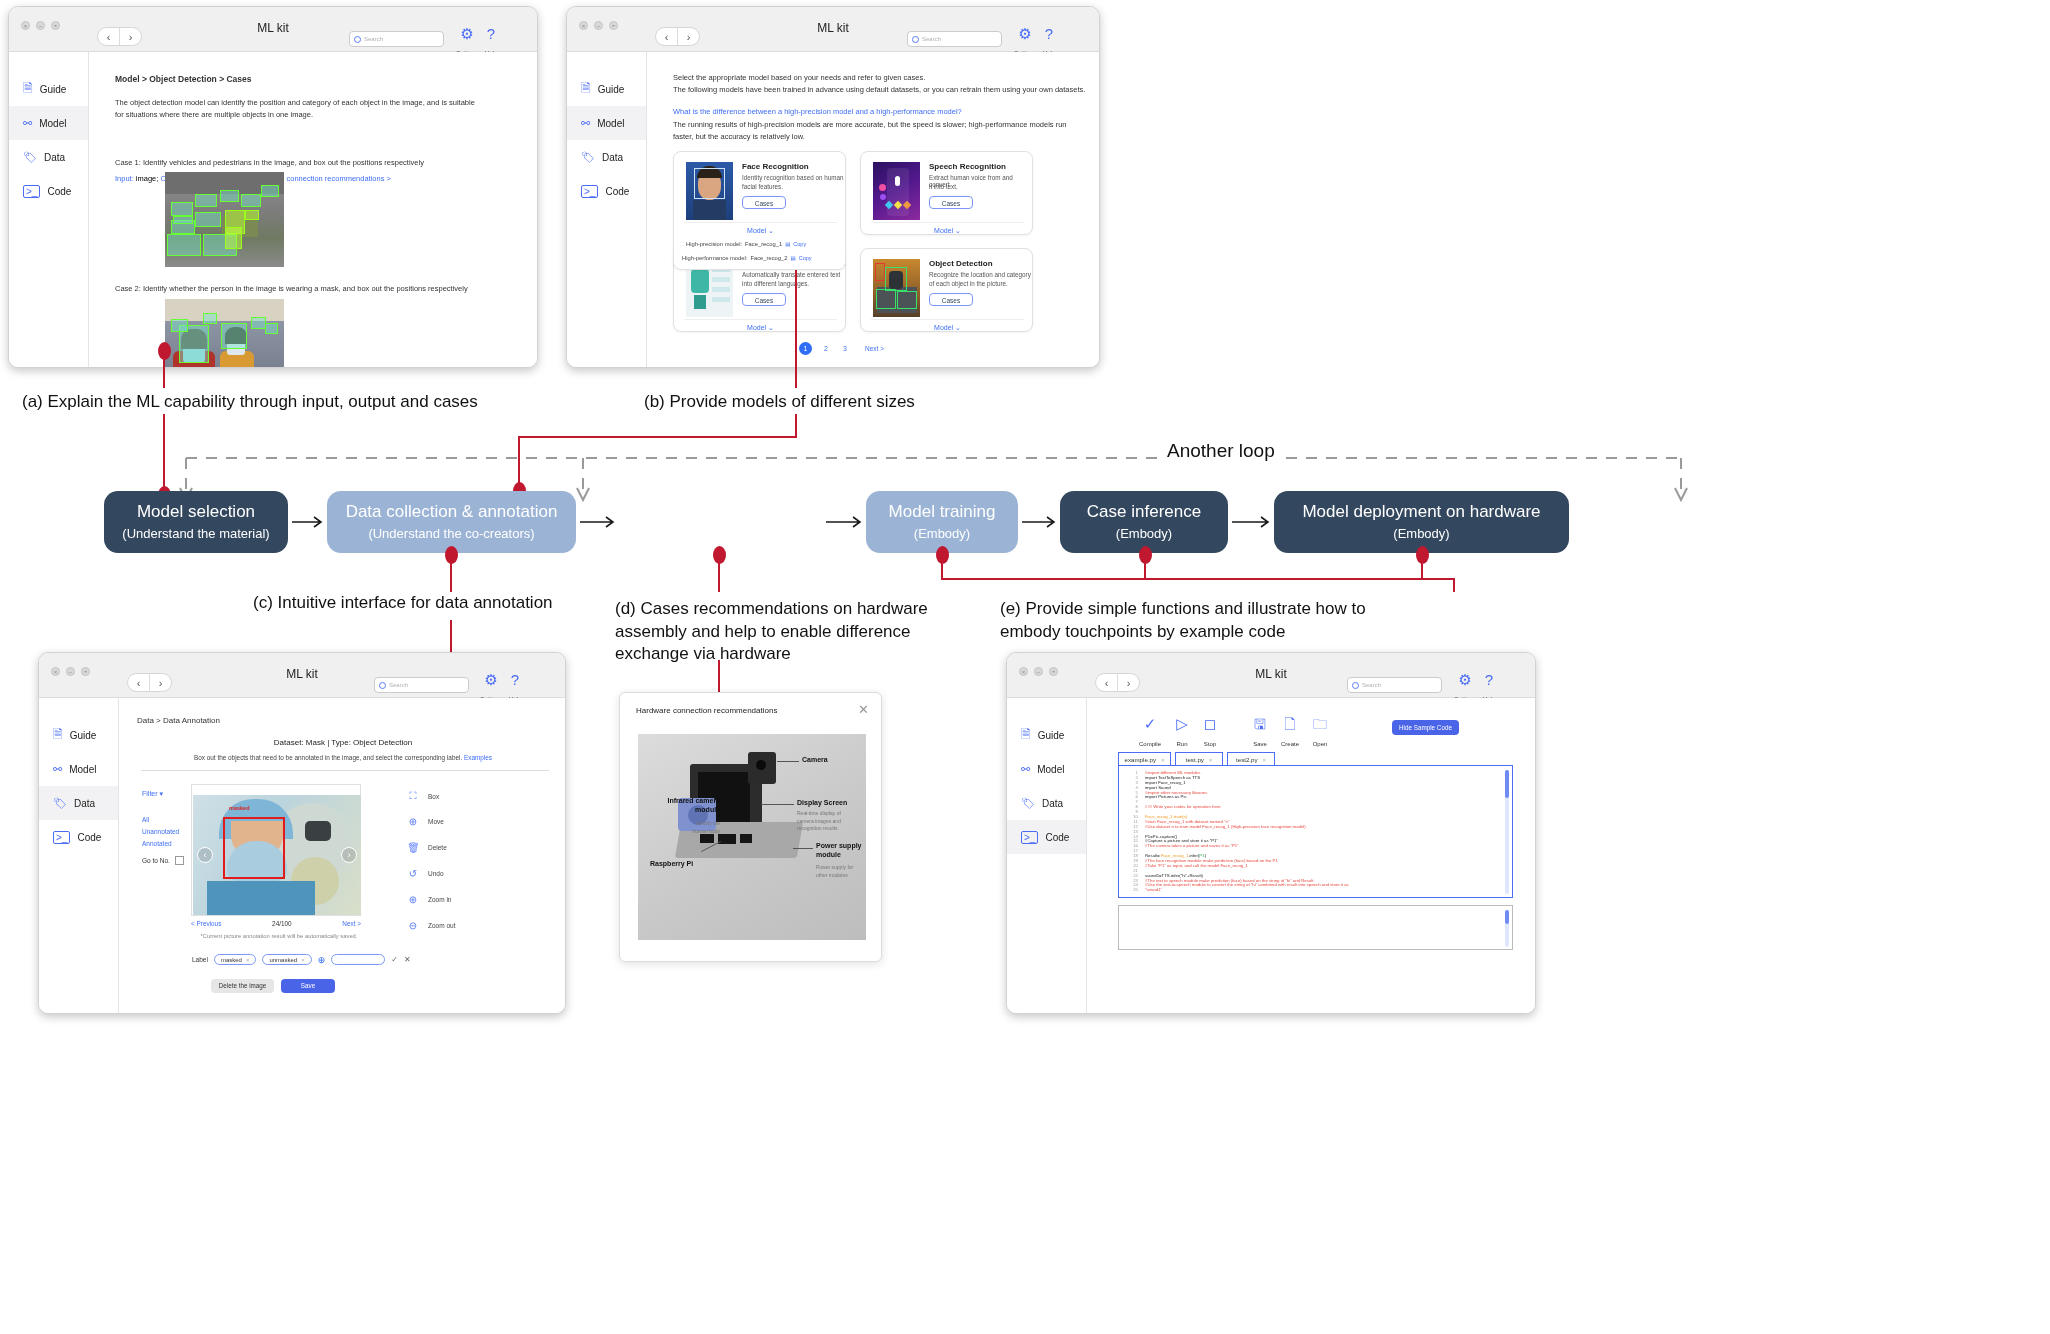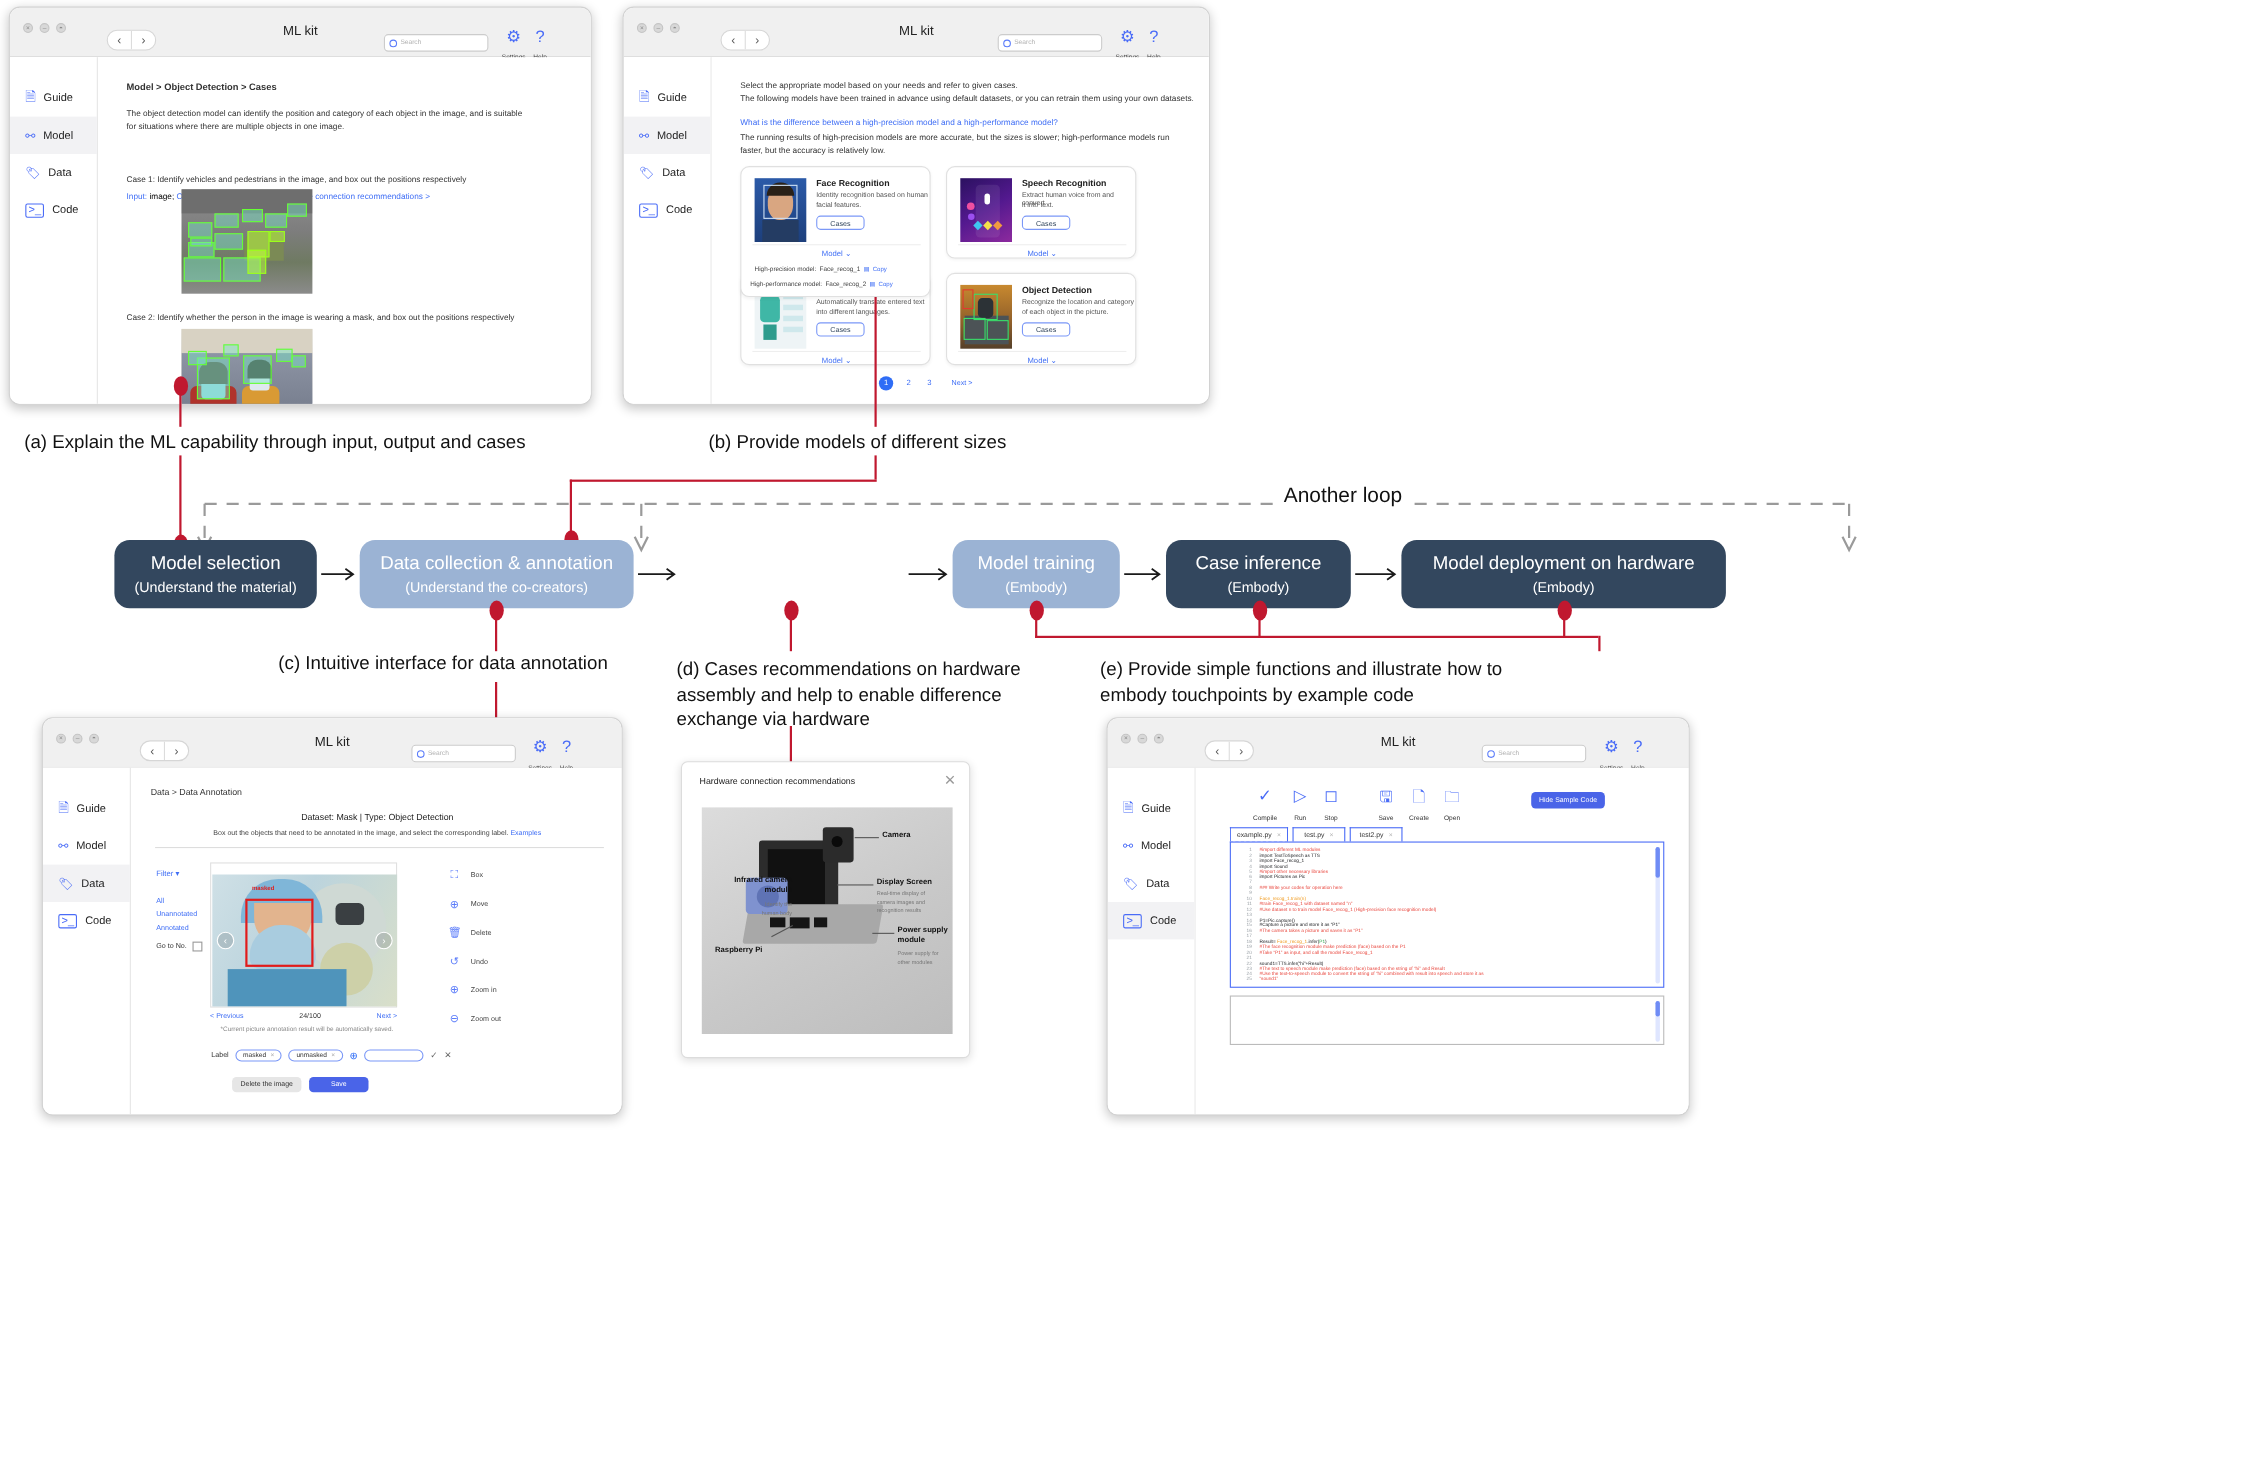--- a/index.html
+++ b/index.html
@@ -250,21 +250,21 @@
     <div class="sitem" style="height:34px; padding-left:14px; gap:7px;">
       <span class="sicon" style="font-size:10px;border:1px solid #4a6cf7;padding:0 2px;border-radius:2px;">&gt;_</span>
       <span style="font-size:10px;">Code</span>
     </div>
   </div>
 
   <div class="panelbody" style="left:80px; top:45px; width:454px; height:317px;">
     <div class="para" style="position:absolute;left:26px;top:21px;font-size:7.5px;">Select the appropriate model based on your needs and refer to given cases.</div>
     <div class="para" style="position:absolute;left:26px;top:33px;font-size:7.5px;">The following models have been trained in advance using default datasets, or you can retrain them using your own datasets.</div>
     <div class="link" style="position:absolute;left:26px;top:55px;font-size:7.5px;">What is the difference between a high-precision model and a high-performance model?</div>
-    <div class="para" style="position:absolute;left:26px;top:68px;font-size:7.5px;">The running results of high-precision models are more accurate, but the sizes is slower; high-performance models run</div>
+    <div class="para" style="position:absolute;left:26px;top:68px;font-size:7.5px;">The running results of high-precision models are more accurate, but the speed is slower; high-performance models run</div>
     <div class="para" style="position:absolute;left:26px;top:80px;font-size:7.5px;">faster, but the accuracy is relatively low.</div>
 
     <div class="mcard" style="left:26px; top:196px; width:173px; height:84px;">
       <div class="photo" style="left:12px;top:10px;width:47px;height:58px;background:#eef4f6;">
         <div style="position:absolute;left:5px;top:10px;width:18px;height:24px;background:#3fb7a6;border-radius:4px;"></div>
         <div style="position:absolute;left:8px;top:36px;width:12px;height:14px;background:#2f9c8d;"></div>
         <div style="position:absolute;left:26px;top:8px;width:18px;height:5px;background:#cfe8ec;"></div>
         <div style="position:absolute;left:26px;top:18px;width:18px;height:5px;background:#cfe8ec;"></div>
         <div style="position:absolute;left:26px;top:28px;width:18px;height:5px;background:#cfe8ec;"></div>
         <div style="position:absolute;left:26px;top:38px;width:18px;height:5px;background:#cfe8ec;"></div>

